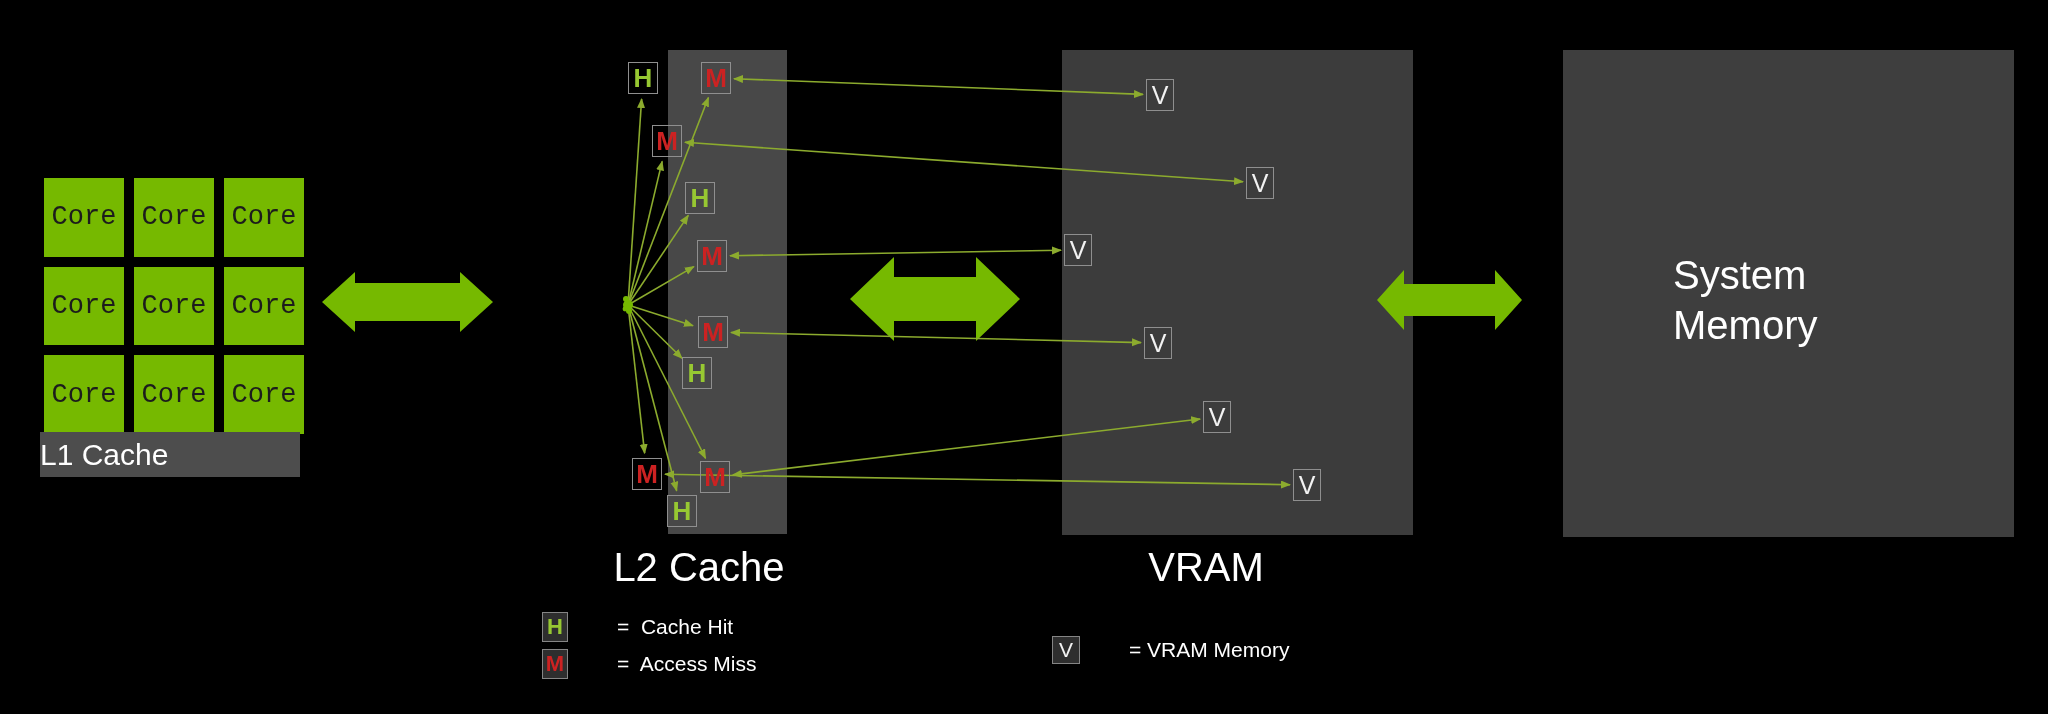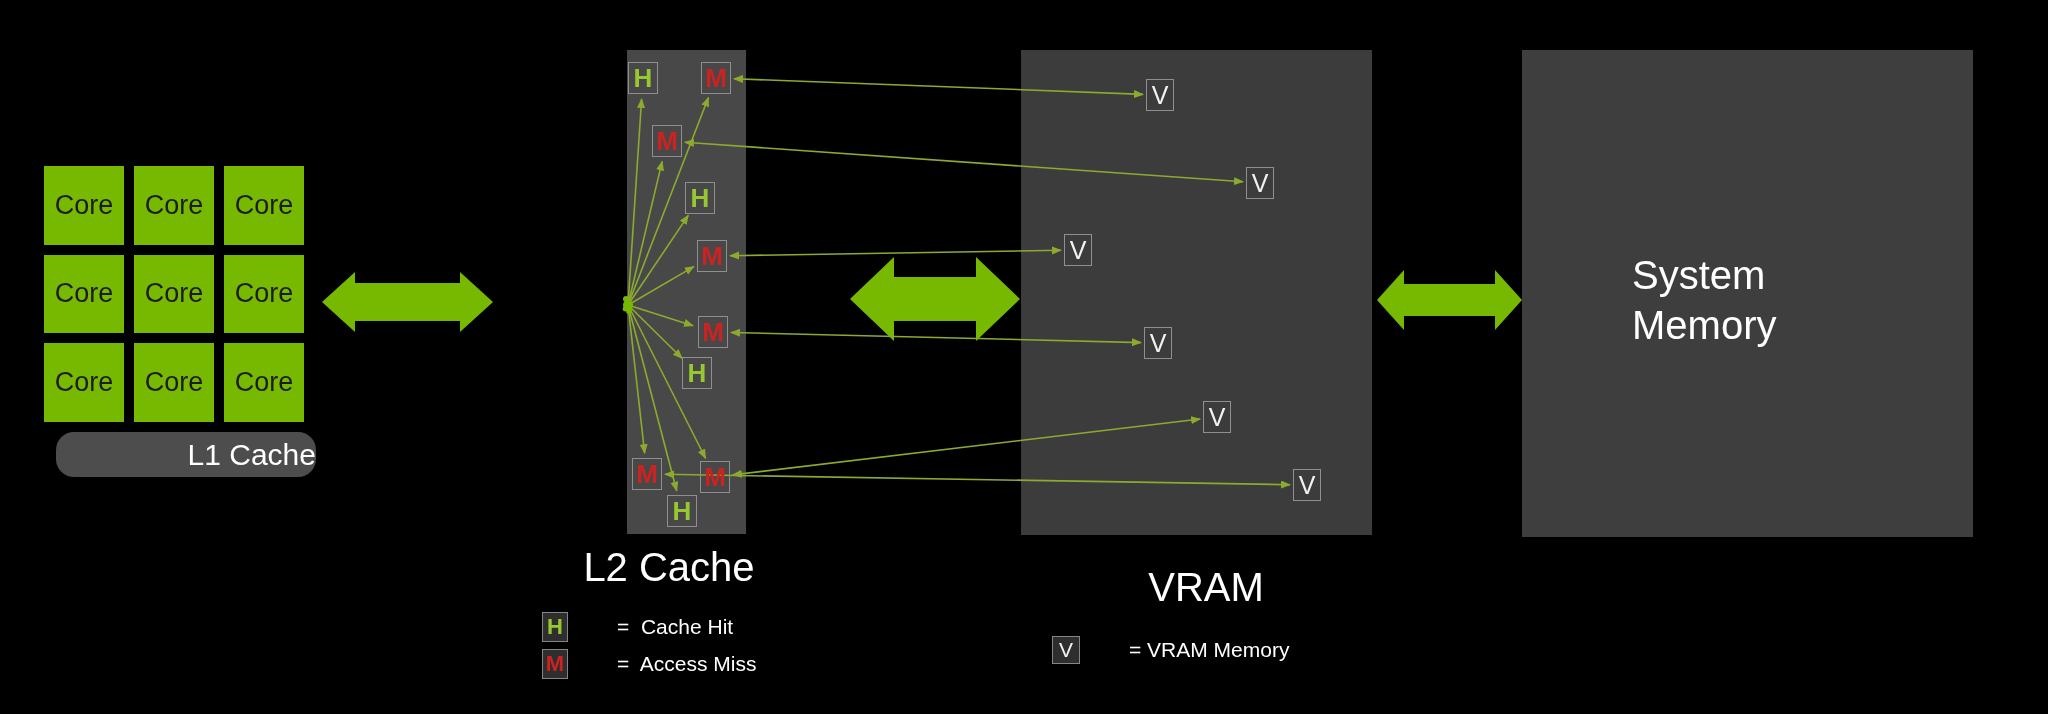--- a/index.html
+++ b/index.html
@@ -8,42 +8,43 @@
     width: 2048px;
     height: 714px;
     background: var(--background, #000);
     font-family: "Liberation Sans", sans-serif;
     overflow: hidden;
   }
   .abs { position: absolute; }
 
   
   .core-grid {
-    left: 44px; top: 166px; width: 260px; height: 256px;
+    left: 44px; top: 178px; width: 260px; height: 256px;
     display: grid;
     grid-template-columns: repeat(3, 1fr);
     grid-template-rows: repeat(3, 1fr);
     gap: 10px;
+    font-family: Liberation Mono, monospace;
   }
   .core-cell {
     background: var(--nvidia_green);
     color: var(--core_text);
     display: flex; align-items: center; justify-content: center;
     font-size: 27px;
   }
   .l1-bar {
-    left: 56px; top: 432px; width: 260px; height: 45px;
+    left: 40px; top: 432px; width: 260px; height: 45px;
     background: var(--l1_bg);
     color: var(--text_white);
     font-size: 30px;
-    display: flex; align-items: center; justify-content: flex-end; border-radius: 18px;
+    display: flex; align-items: center; justify-content: flex-start;
   }
 
   
-  .panel { position: absolute; }
+  .panel { position: absolute; margin-left: 41px; }
   .panel-l2   { left: 627px;  top: 50px; width: 119px; height: 484px; background: var(--l2_bg); }
   .panel-vram { left: 1021px; top: 50px; width: 351px; height: 485px; background: var(--vram_bg); }
   .panel-sys  { left: 1522px; top: 50px; width: 451px; height: 487px; background: var(--sysmem_bg); }
   .sys-text {
     position: absolute; left: 110px; top: 200px;
     color: var(--text_white); font-size: 40px; line-height: 50px;
   }
 
   
   #overlay { left: 0; top: 0; pointer-events: none; }
@@ -62,22 +63,22 @@
   .marker.M { color: var(--miss_red);  font-size: 26px; }
   .marker.V {
     color: var(--vram_text); font-weight: 400; font-size: 25px;
     width: 28px; margin-left: -14px;
   }
 
   
   .section-label {
     color: var(--text_white); font-size: 40px; text-align: center;
   }
-  .label-l2   { left: 519px;  top: 545px; width: 300px; }
-  .label-vram { left: 1056px; top: 545px; width: 300px; margin-top: 20px; }
+  .label-l2   { left: 549px;  top: 545px; width: 300px; }
+  .label-vram { left: 1056px; top: 545px; width: 300px; }
 
   
   .legend-row {
     position: absolute;
     display: flex; align-items: center;
     color: var(--text_white); font-size: 21px; gap: 13px;
   }
   .legend-box {
     border: 1px solid #858585; background: #2e2e2e;
     display: flex; align-items: center; justify-content: center;

